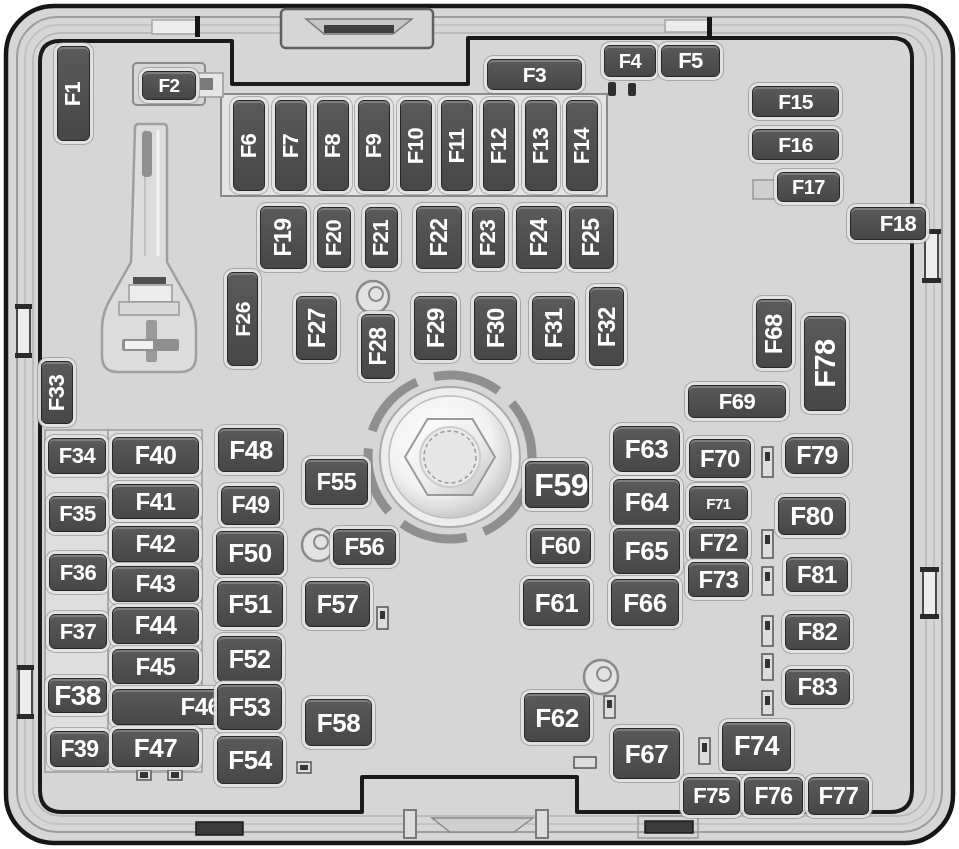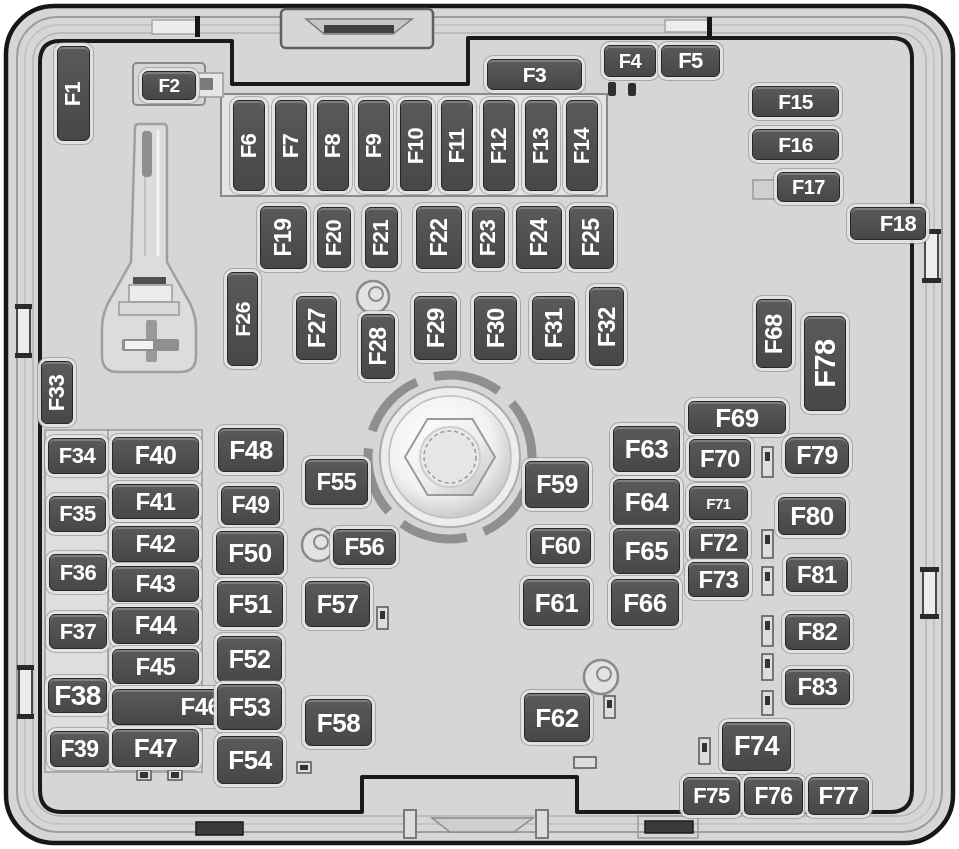--- a/index.html
+++ b/index.html
@@ -353,48 +353,51 @@
     </div>
     <div class="fuse h" style="left: 333px; top: 529px; width: 61px; height: 34px; font-size: 24px;">
       <span>F56</span>
     </div>
     <div class="fuse h" style="left: 305px; top: 581px; width: 63px; height: 44px; font-size: 25px;">
       <span>F57</span>
     </div>
     <div class="fuse h" style="left: 305px; top: 699px; width: 65px; height: 45px; font-size: 26px;">
       <span>F58</span>
     </div>
-    <div class="fuse h" style="left: 525px; top: 461px; width: 62px; height: 45px; font-size: 25px;">
+    <div class="fuse h" style="left: 525px; top: 461px; width: 62px; height: 45px; font-size: 32px; justify-content: flex-end;">
       <span>F59</span>
     </div>
     <div class="fuse h" style="left: 530px; top: 528px; width: 59px; height: 34px; font-size: 24px;">
       <span>F60</span>
     </div>
     <div class="fuse h" style="left: 523px; top: 579px; width: 65px; height: 45px; font-size: 26px;">
       <span>F61</span>
     </div>
     <div class="fuse h" style="left: 524px; top: 693px; width: 64px; height: 47px; font-size: 26px;">
       <span>F62</span>
     </div>
-    <div class="fuse h" style="left: 613px; top: 426px; width: 65px; height: 44px; font-size: 26px;">
+    <div class="fuse h" style="left: 613px; top: 426px; width: 65px; height: 44px; font-size: 26px; border-radius: 9px;">
       <span>F63</span>
     </div>
     <div class="fuse h" style="left: 613px; top: 479px; width: 65px; height: 44px; font-size: 26px;">
       <span>F64</span>
     </div>
     <div class="fuse h" style="left: 613px; top: 528px; width: 65px; height: 44px; font-size: 26px;">
       <span>F65</span>
     </div>
     <div class="fuse h" style="left: 611px; top: 579px; width: 66px; height: 45px; font-size: 26px;">
       <span>F66</span>
     </div>
+    <div class="fuse h" style="left: 613px; top: 728px; width: 65px; height: 49px; font-size: 26px;">
+      <span>F67</span>
+    </div>
     <div class="fuse v" style="left: 756px; top: 299px; width: 34px; height: 67px; font-size: 24px;">
       <span>F68</span>
     </div>
-    <div class="fuse h" style="left: 688px; top: 401px; width: 96px; height: 31px; font-size: 26px;">
+    <div class="fuse h" style="left: 688px; top: 385px; width: 96px; height: 31px; font-size: 22px;">
       <span>F69</span>
     </div>
     <div class="fuse h" style="left: 689px; top: 439px; width: 60px; height: 37px; font-size: 24px;">
       <span>F70</span>
     </div>
     <div class="fuse h" style="left: 689px; top: 486px; width: 57px; height: 32px; font-size: 15px;">
       <span>F71</span>
     </div>
     <div class="fuse h" style="left: 689px; top: 526px; width: 57px; height: 32px; font-size: 23px;">
       <span>F72</span>

